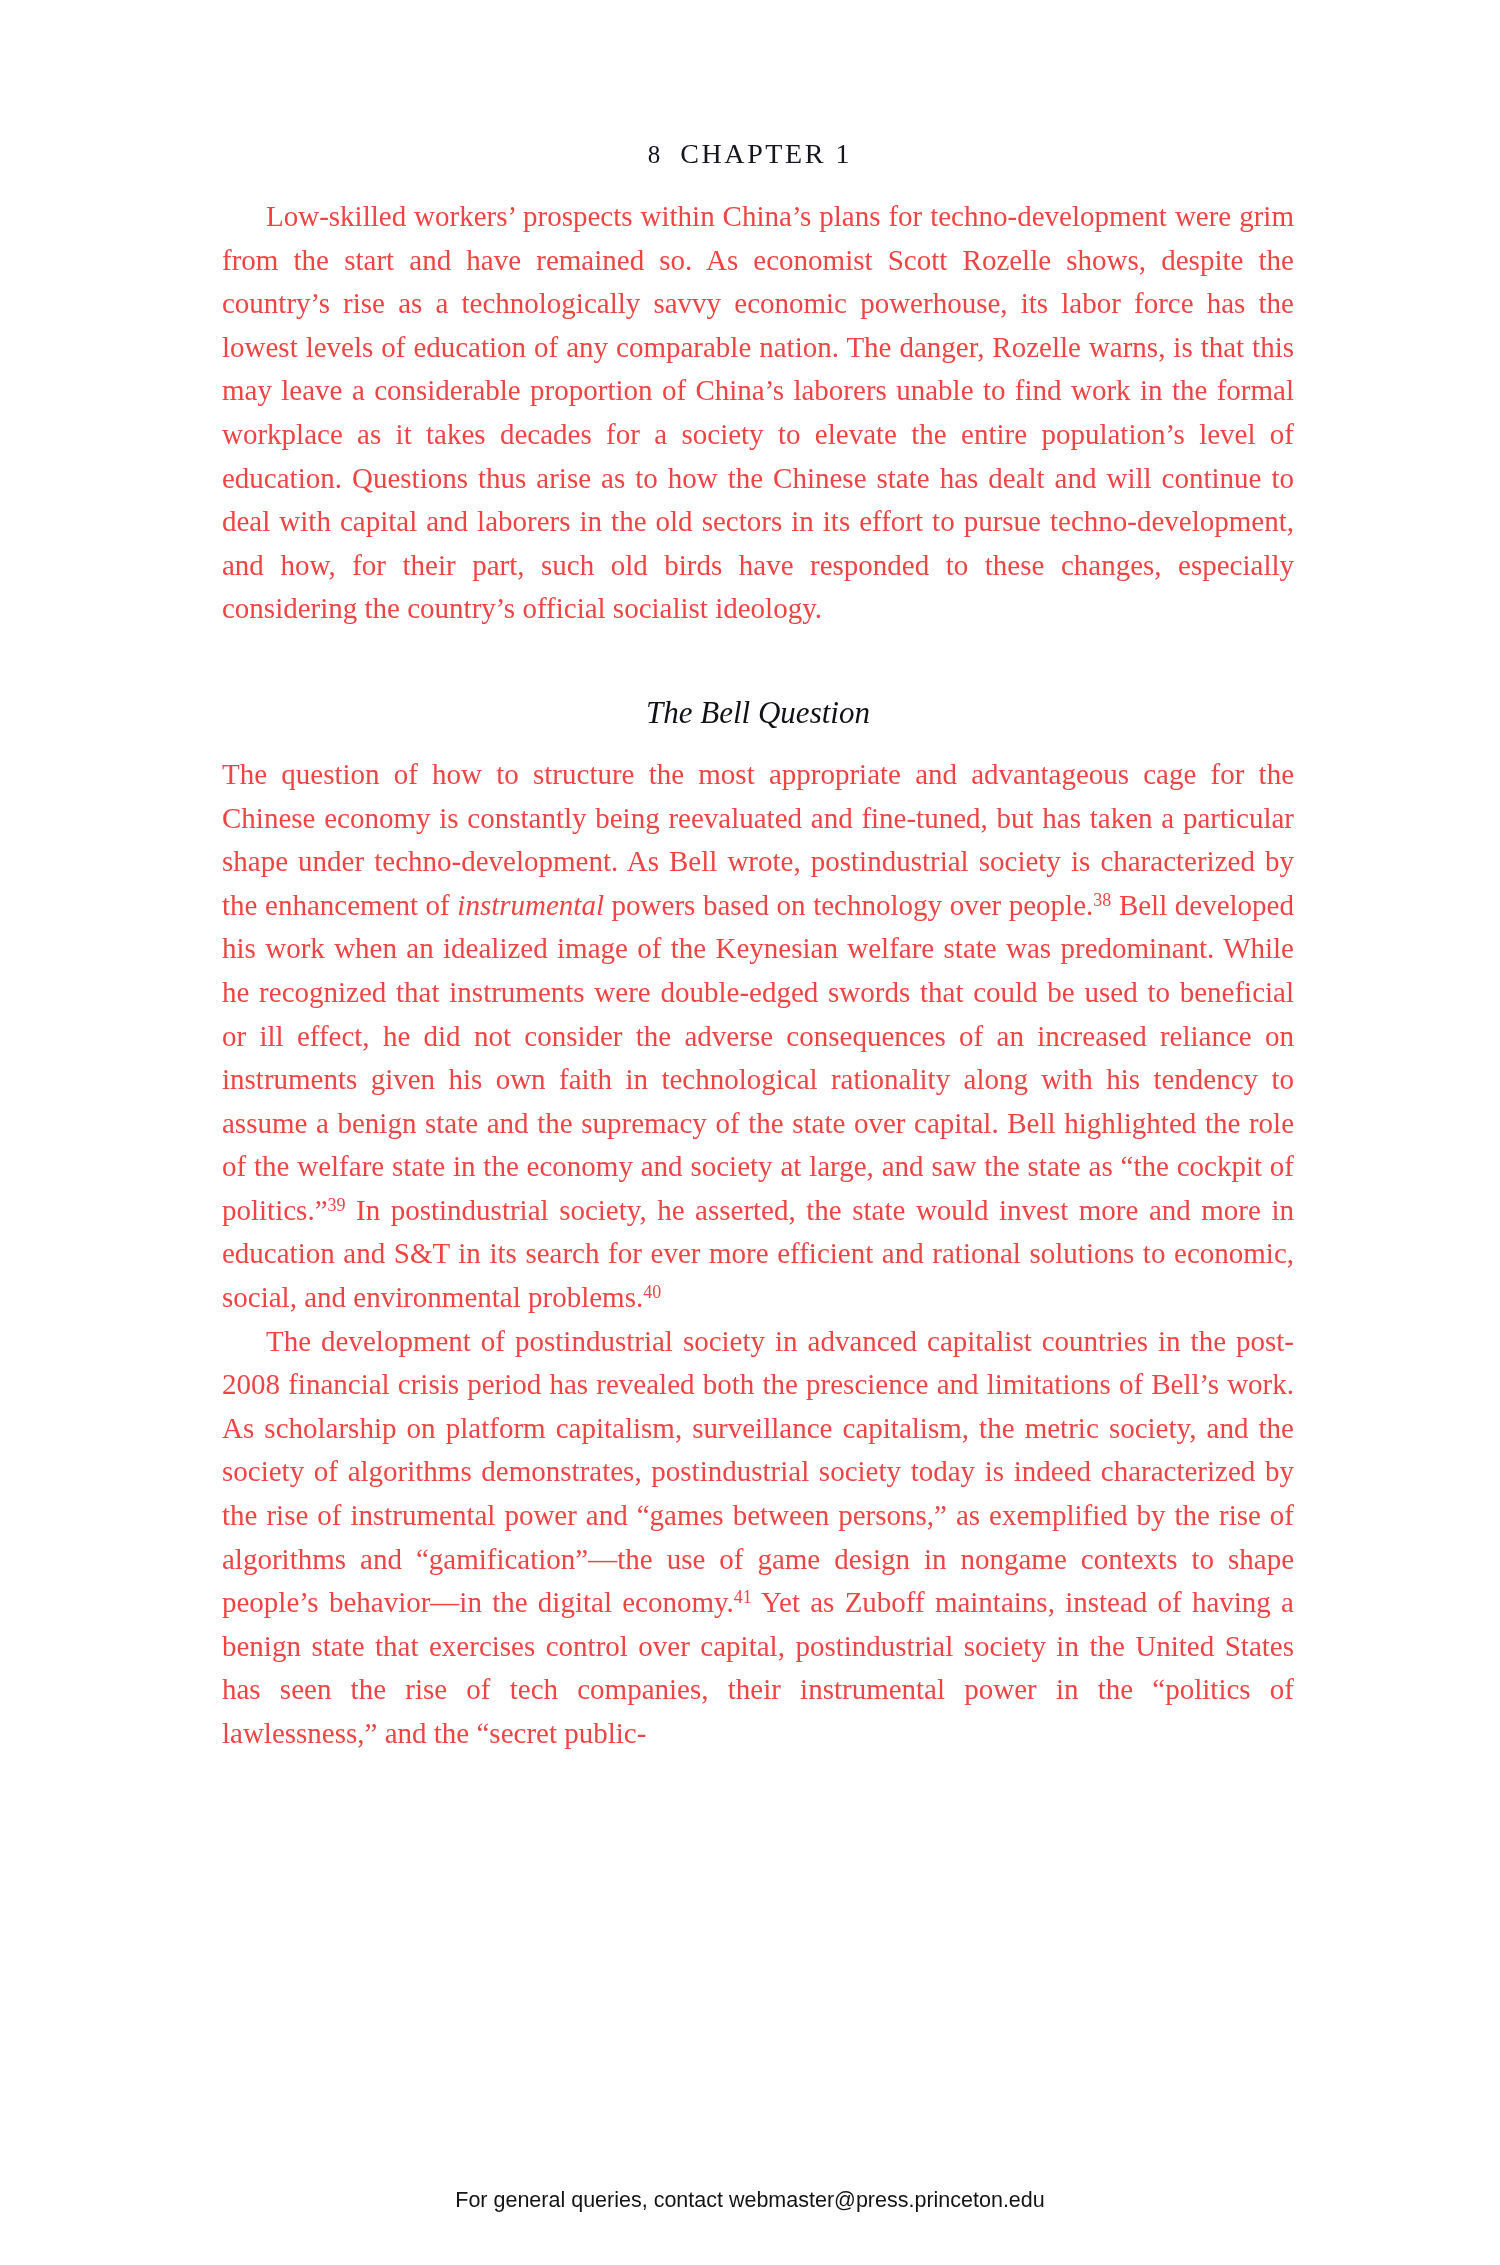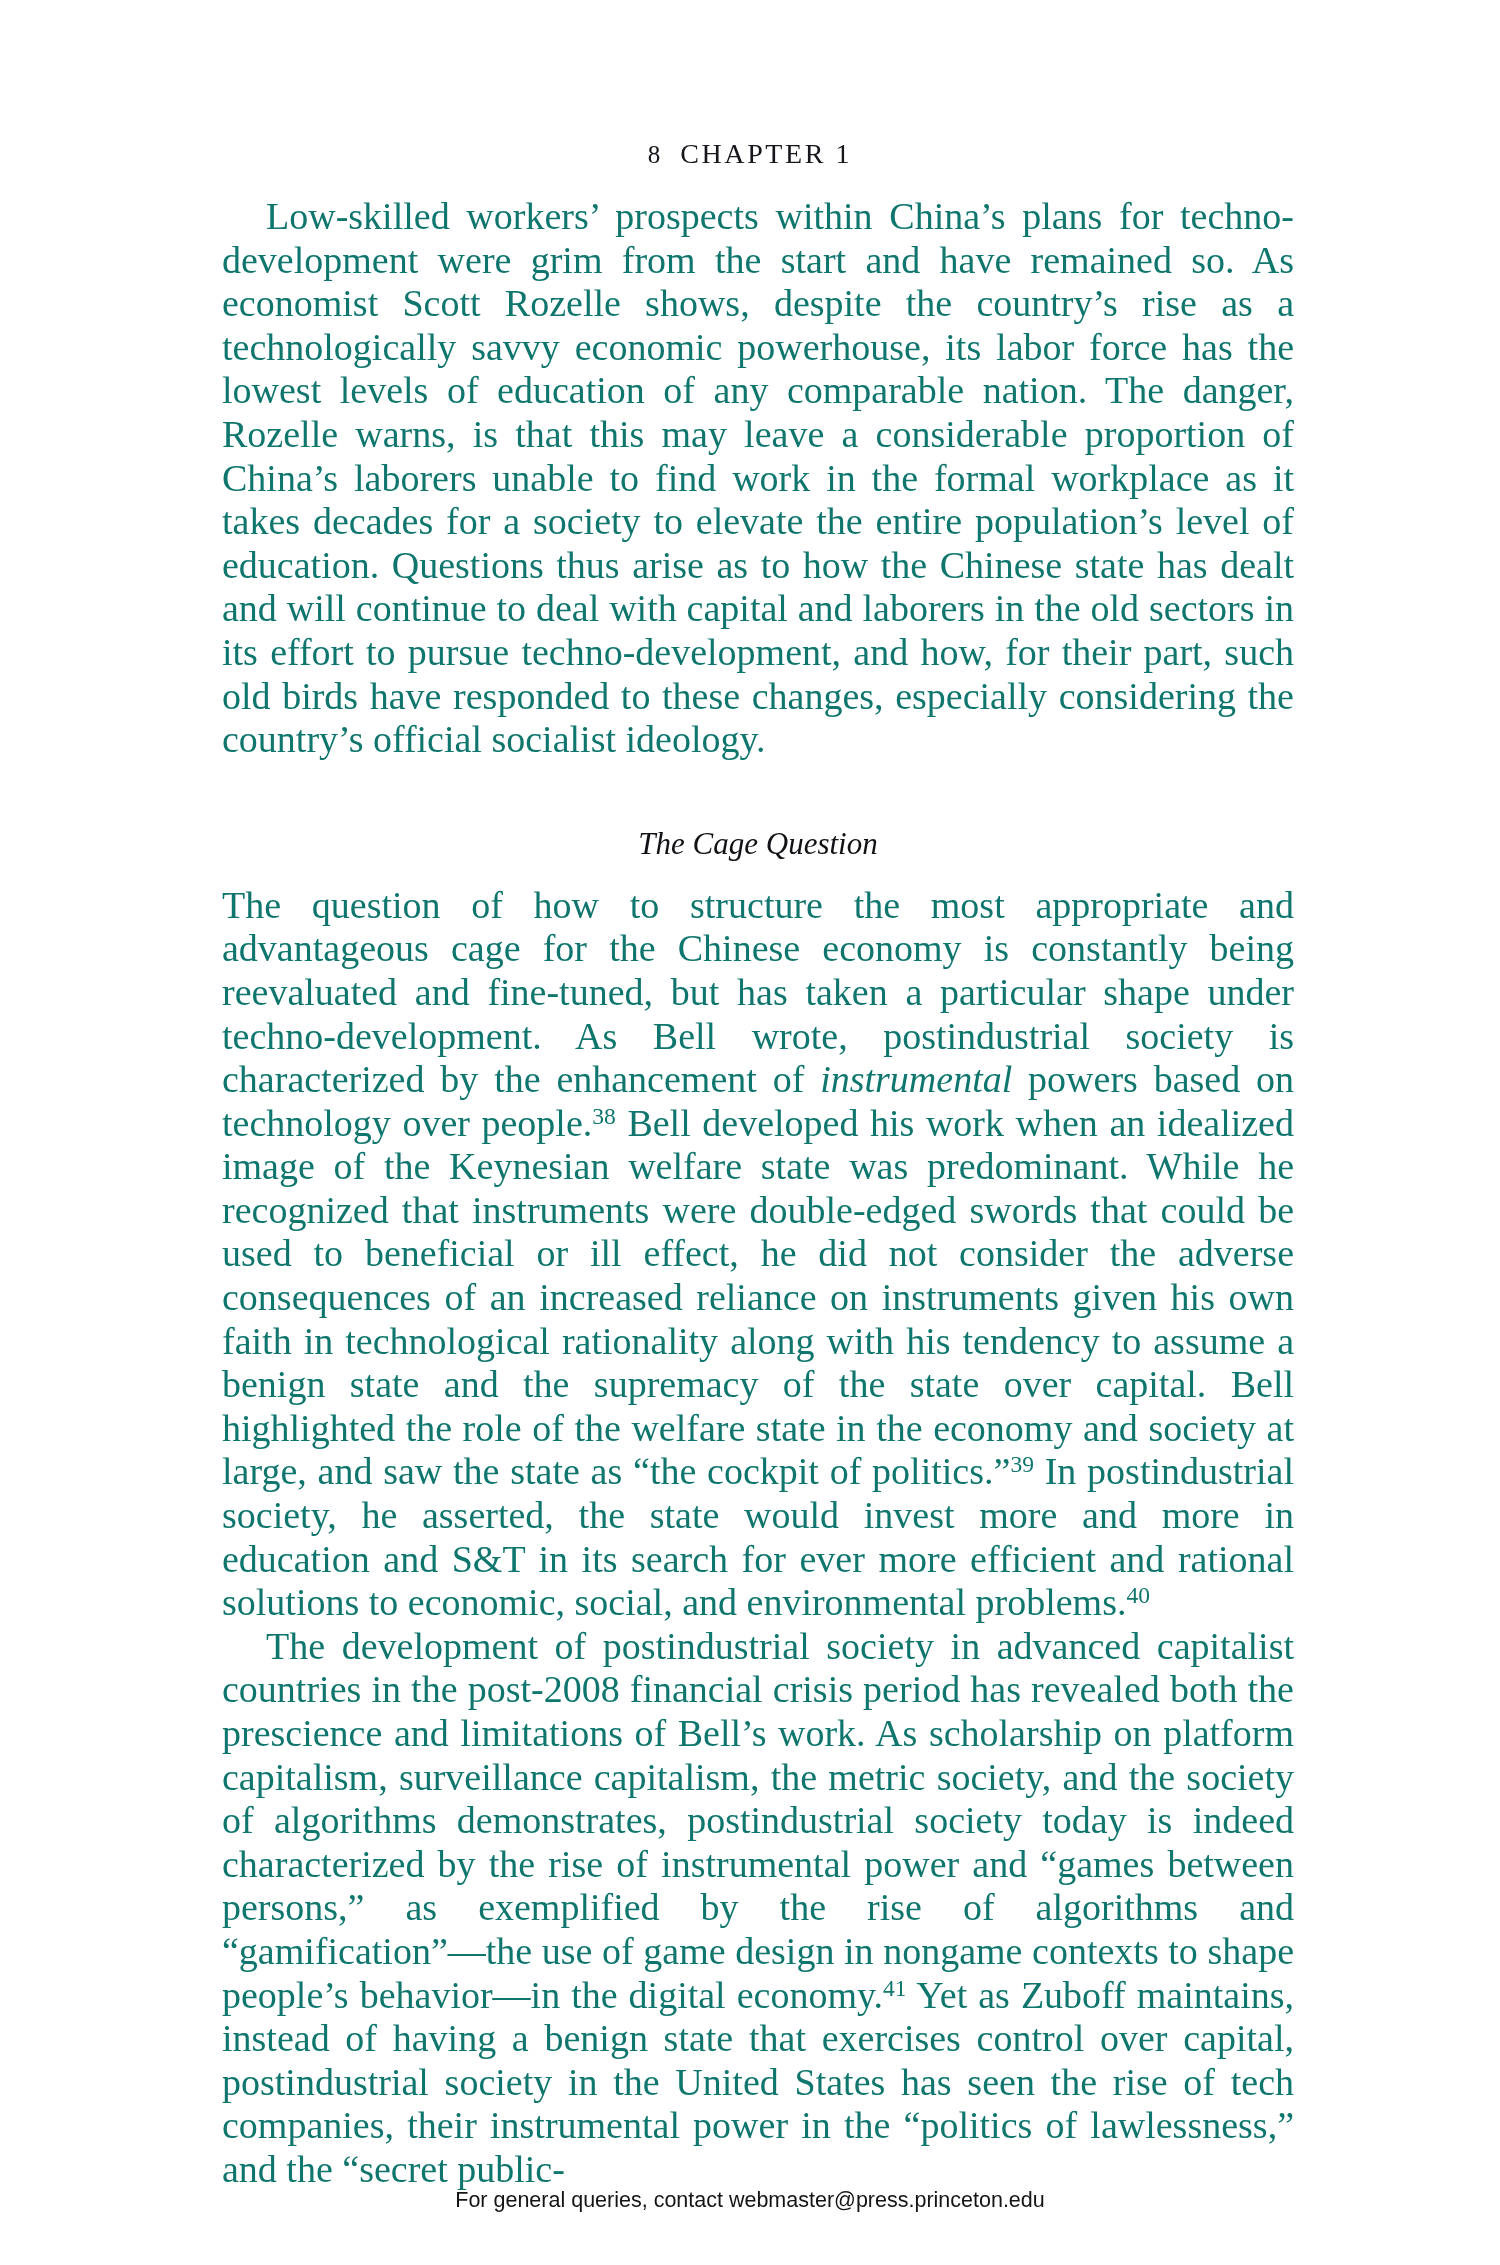--- a/index.html
+++ b/index.html
@@ -62,25 +62,25 @@
   
   .column {
     position: absolute;
     left: 222px;
     top: 195px;
     width: 1072px;
   }
 
   p.body {
     margin: 0;
-    font-size: 38px;
+    font-size: 29px;
     line-height: 43.6px;
     text-align: justify;
     text-justify: inter-word;
-    color: #0f766e;
+    color: #ef4444;
     hyphens: none;
   }
   p.body.indent { text-indent: 44px; }
 
   .gap-after-para1 { height: 52px; }
 
   
   h2.section-title {
     margin: 0;
     font-size: 31px;
@@ -121,21 +121,21 @@
   <div class="running-head">
     <span class="folio">8</span><span class="chapline">CHAPTER 1</span>
   </div>
 
   <div class="column">
 
     <p class="body indent"><span>Low-skilled workers’ prospects within China’s plans for techno-development were grim from the start and have remained so. As economist Scott Rozelle shows, despite the country’s rise as a technologically savvy economic powerhouse, its labor force has the lowest levels of education of any comparable nation. The danger, Rozelle warns, is that this may leave a considerable proportion of China’s laborers unable to find work in the formal workplace as it takes decades for a society to elevate the entire population’s level of education. Questions thus arise as to how the Chinese state has dealt and will continue to deal with capital and laborers in the old sectors in its effort to pursue techno-development, and how, for their part, such old birds have responded to these changes, especially considering the country’s official socialist ideology.</span></p>
 
     <div class="gap-after-para1"></div>
 
-    <h2 class="section-title">The Cage Question</h2>
+    <h2 class="section-title">The Bell Question</h2>
 
     <p class="body"><span>The question of how to structure the most appropriate and advantageous cage for the Chinese economy is constantly being reevaluated and fine-tuned, but has taken a particular shape under techno-development. As Bell wrote, postindustrial society is characterized by the enhancement of </span><span class="ital">instrumental</span><span> powers based on technology over people.</span><sup class="fn">38</sup><span> Bell developed his work when an idealized image of the Keynesian welfare state was predominant. While he recognized that instruments were double-edged swords that could be used to beneficial or ill effect, he did not consider the adverse consequences of an increased reliance on instruments given his own faith in technological rationality along with his tendency to assume a benign state and the supremacy of the state over capital. Bell highlighted the role of the welfare state in the economy and society at large, and saw the state as “the cockpit of politics.”</span><sup class="fn">39</sup><span> In postindustrial society, he asserted, the state would invest more and more in education and S&amp;T in its search for ever more efficient and rational solutions to economic, social, and environmental problems.</span><sup class="fn">40</sup></p>
 
     <p class="body indent"><span>The development of postindustrial society in advanced capitalist countries in the post-2008 financial crisis period has revealed both the prescience and limitations of Bell’s work. As scholarship on platform capitalism, surveillance capitalism, the metric society, and the society of algorithms demonstrates, postindustrial society today is indeed characterized by the rise of instrumental power and “games between persons,” as exemplified by the rise of algorithms and “gamification”—the use of game design in nongame contexts to shape people’s behavior—in the digital economy.</span><sup class="fn">41</sup><span> Yet as Zuboff maintains, instead of having a benign state that exercises control over capital, postindustrial society in the United States has seen the rise of tech companies, their instrumental power in the “politics of lawlessness,” and the “secret public-</span></p>
 
   </div>
 
   <div class="footer-line">For general queries, contact webmaster@press.princeton.edu</div>
 
 </div>

